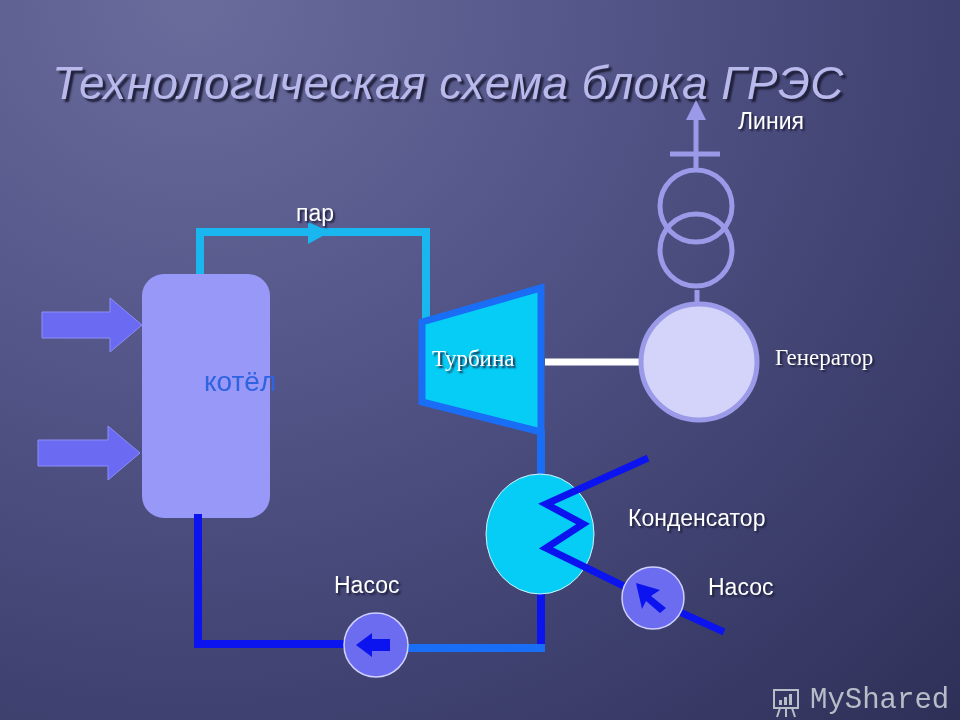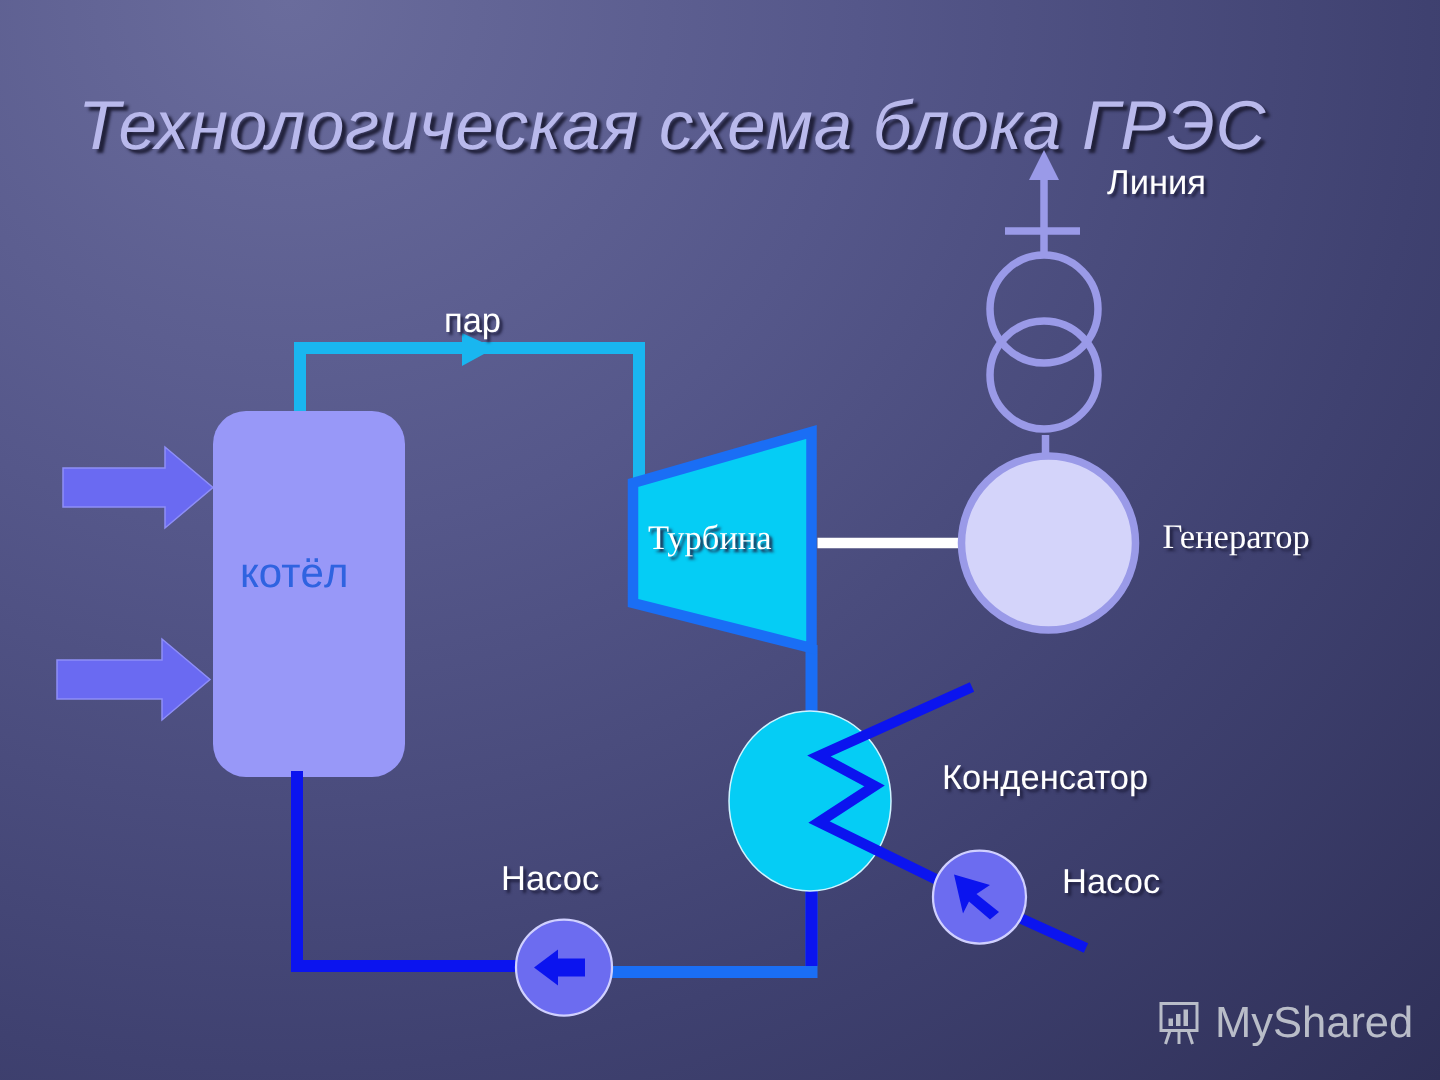--- a/index.html
+++ b/index.html
@@ -2,23 +2,23 @@
 <html><head>
 <meta charset="utf-8">
 <style>
   html, body { margin:0; padding:0; }
   body { width:960px; height:720px; overflow:hidden; position:relative;
     background: radial-gradient(ellipse at 20% 0%, #6a6c9c 0%, #55578a 35%, #3f4170 70%, #2f3058 100%);
     font-family: "Liberation Sans", sans-serif; }
   .title { position:absolute; left:52px; top:56px; font-size:46px; font-weight:normal; font-style:italic;
     color:#b9b9ec; text-shadow: 3px 3px 2px #20203a; letter-spacing:0.5px; white-space:nowrap; }
   .lbl { position:absolute; color:#ffffff; font-size:23px; text-shadow:2px 2px 2px #202040; white-space:nowrap; }
-  .boiler-lbl { position:absolute; color:#2f63e0; font-size:28px; }
+  .boiler-lbl { position:absolute; color:#2f63e0; font-size:28px;margin-left:44px; }
   svg { position:absolute; left:0; top:0; }
-  .wm { position:absolute; left:768px; top:663px; display:flex; align-items:flex-end; gap:6px; color:#c8ccd4; font-size:29px; opacity:.9; }
+  .wm { position:absolute; left:768px; top:684px; display:flex; align-items:flex-start; gap:6px; color:#c8ccd4; font-size:29px; opacity:.9;font-family:Liberation Mono, monospace; }
 </style>
 </head>
 <body>
 
 <div class="title">Технологическая схема блока ГРЭС</div>
 
 <svg width="960" height="720">
 
   <polygon points="42,312 110,312 110,298 142,325 110,352 110,338 42,338" fill="#6a6af2" stroke="#8e8ef8" stroke-width="1"></polygon>
   <polygon points="38,440 108,440 108,426 140,453 108,480 108,466 38,466" fill="#6a6af2" stroke="#8e8ef8" stroke-width="1"></polygon>

